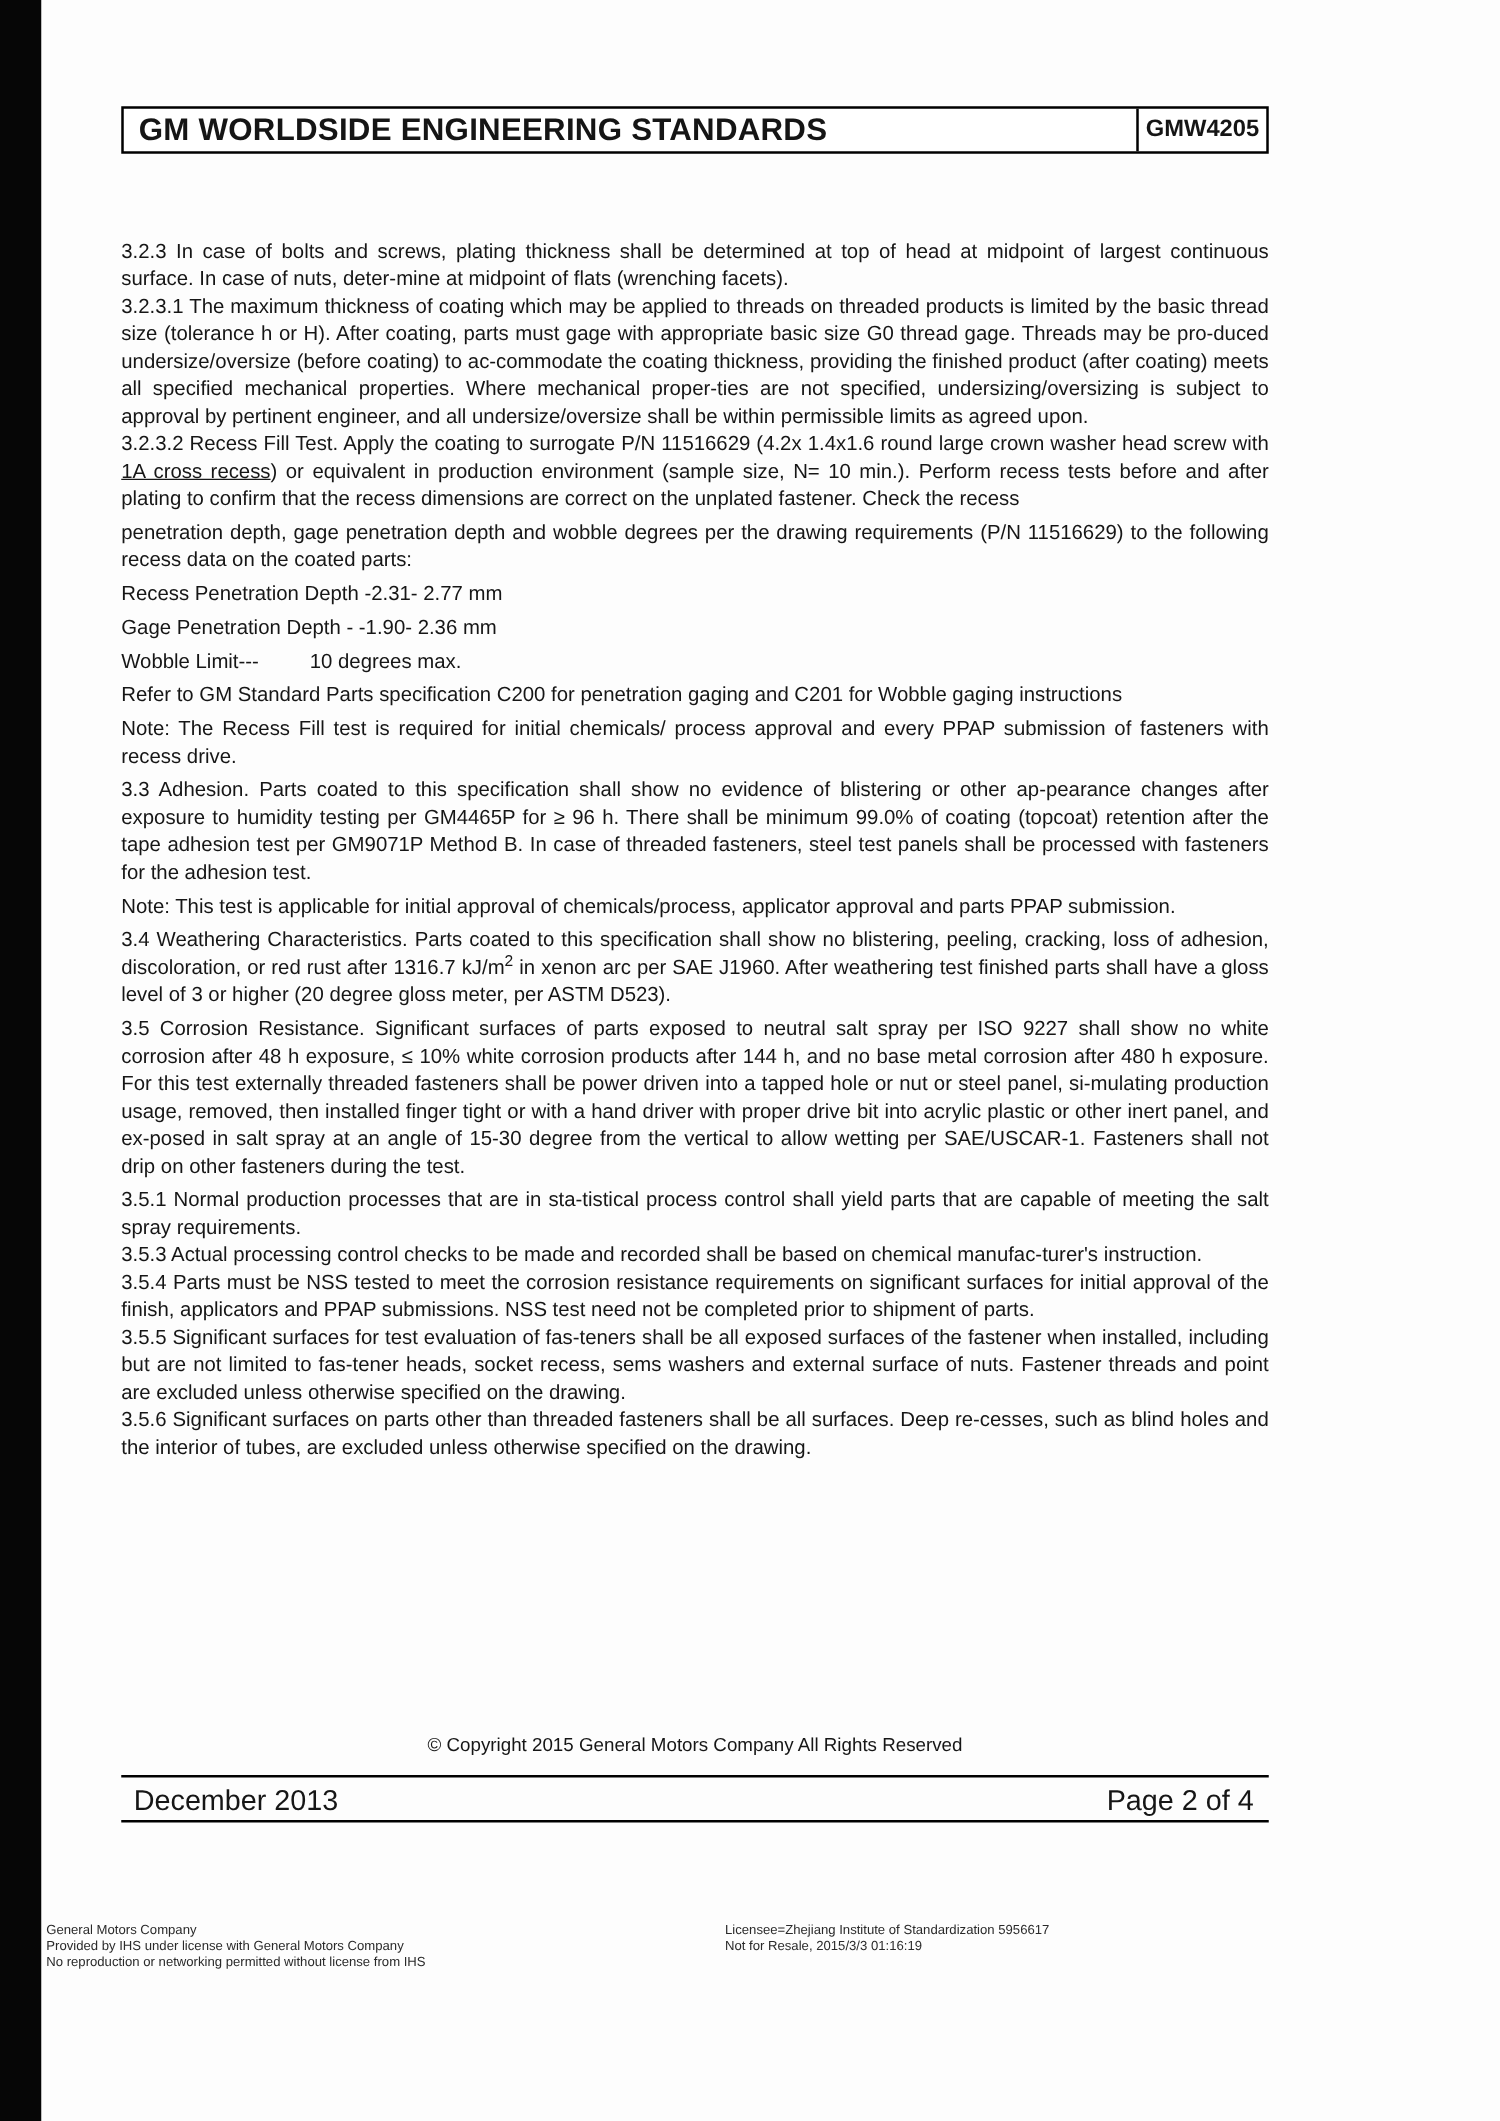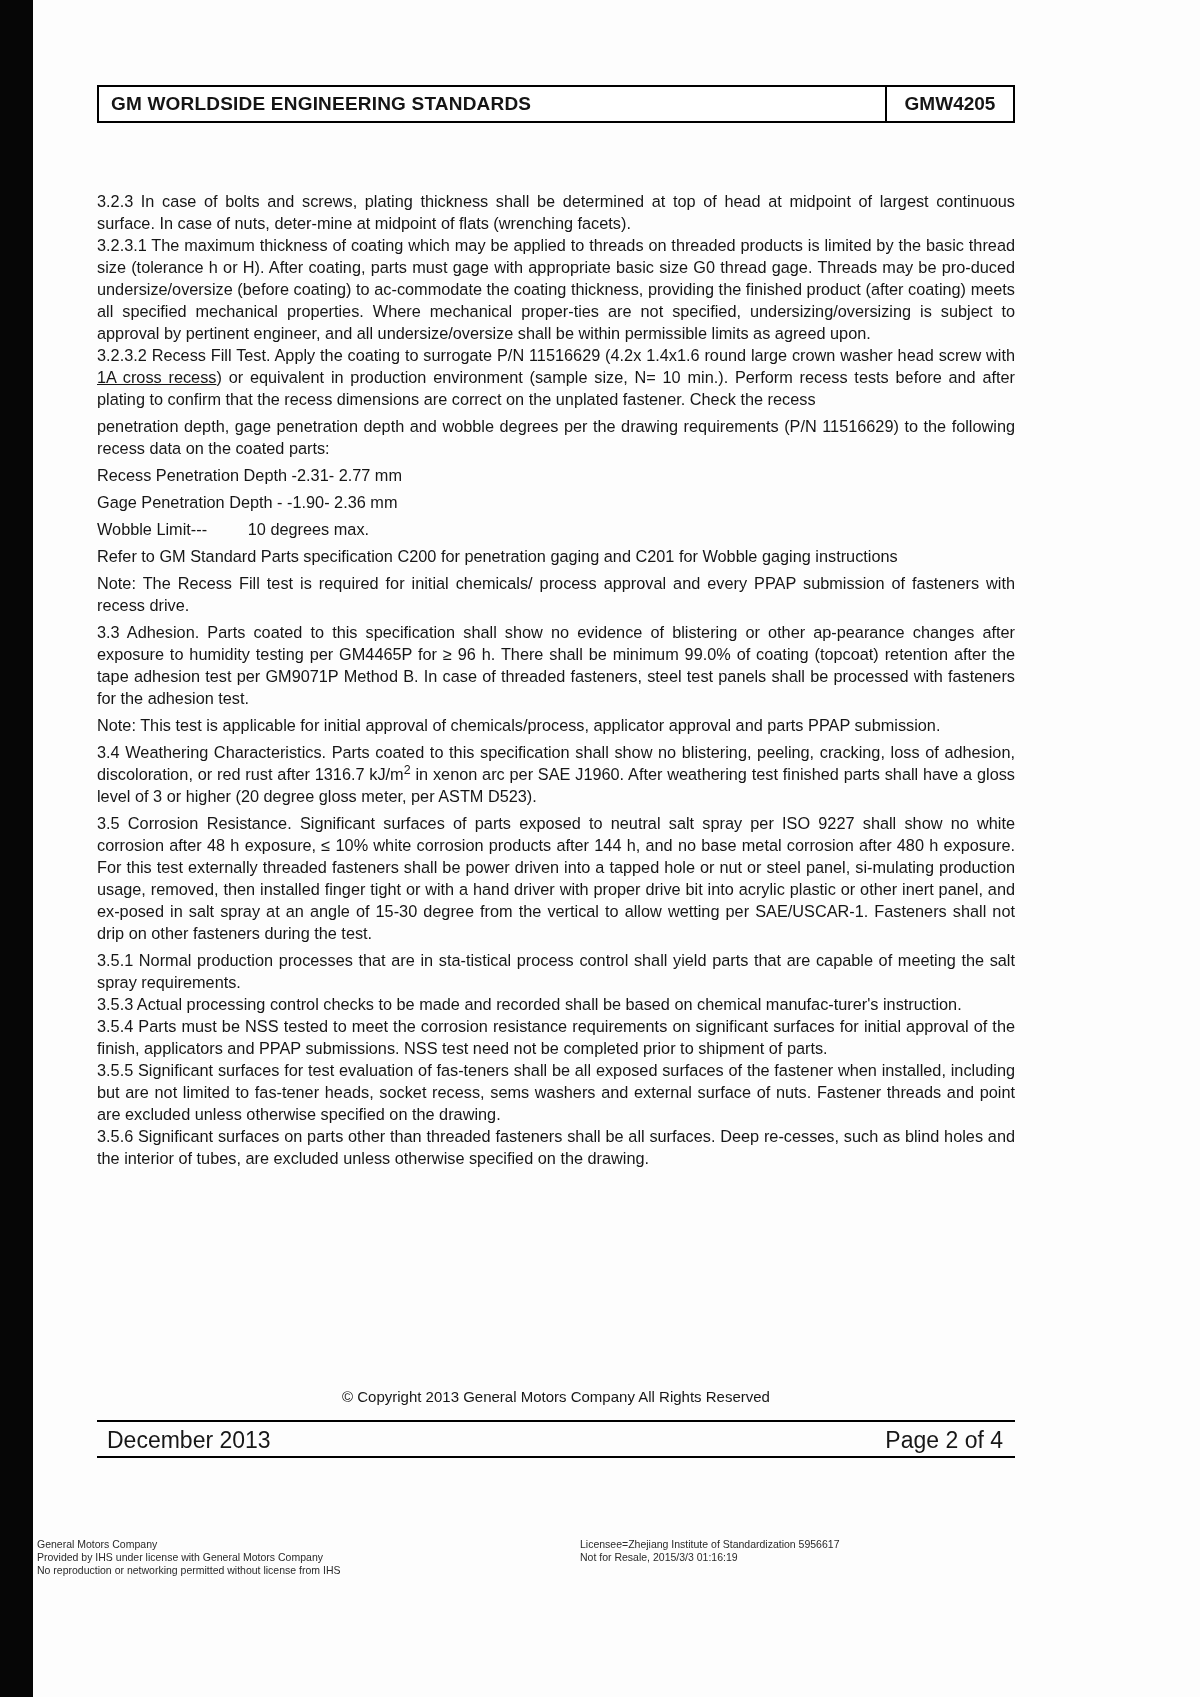--- a/index.html
+++ b/index.html
@@ -20,25 +20,25 @@
   .header-box {
     position: absolute; left: 97px; top: 85px;
     width: 918px; height: 38px;
     border: 2px solid #000;
     display: flex; align-items: stretch;
     background: #fff;
   }
   .header-title {
     flex: 1; display: flex; align-items: center;
     padding-left: 12px;
-    font-size: 19px; font-weight: bold; letter-spacing: 0.2px;
+    font-size: 25px; font-weight: bold; letter-spacing: 0.2px;
     white-space: nowrap; overflow: hidden;
   }
   .header-doc {
-    width: 128px; border-left: 2px solid #000;
+    width: 104px; border-left: 2px solid #000;
     display: flex; align-items: center; justify-content: center;
     font-size: 19px; font-weight: bold;
   }
   .doc-body {
     position: absolute; left: 97px; top: 190px;
     width: 918px;
     font-size: 16.3px; line-height: 22px;
     text-align: justify;
     color: #161616;
   }
@@ -98,21 +98,21 @@
     <p class="spaced"><span class="bold">Note:</span><span> This test is applicable for initial approval of chemicals/process, applicator approval and parts PPAP submission.</span></p>
     <p class="spaced"><span class="bold">3.4 Weathering Characteristics.</span><span> Parts coated to this specification shall show no blistering, peeling, cracking, loss of adhesion, discoloration, or red rust after 1316.7 kJ/m</span><sup>2</sup><span> in xenon arc per SAE J1960. After weathering test finished parts shall have a gloss level of 3 or higher (20 degree gloss meter, per ASTM D523).</span></p>
     <p class="spaced"><span class="bold">3.5 Corrosion Resistance.</span><span> Significant surfaces of parts exposed to neutral salt spray per ISO 9227 shall show no white corrosion after 48 h exposure, ≤ 10% white corrosion products after 144 h, and no base metal corrosion after 480 h exposure. For this test externally threaded fasteners shall be power driven into a tapped hole or nut or steel panel, si-mulating production usage, removed, then installed finger tight or with a hand driver with proper drive bit into acrylic plastic or other inert panel, and ex-posed in salt spray at an angle of 15-30 degree  from the vertical to allow wetting per SAE/USCAR-1. Fasteners shall not drip on other fasteners during the test.</span></p>
     <p class="spaced"><span class="bold">3.5.1</span><span> Normal production processes that are in sta-tistical process control shall yield parts that are capable of meeting the salt spray requirements.</span></p>
     <p><span class="bold">3.5.3</span><span> Actual processing control checks to be made and recorded shall be based on chemical manufac-turer's instruction.</span></p>
     <p><span class="bold">3.5.4</span><span> Parts must be NSS tested to meet the corrosion resistance requirements on significant surfaces for initial approval of the finish, applicators and PPAP submissions. NSS test need not be completed prior to shipment of parts.</span></p>
     <p><span class="bold">3.5.5</span><span> Significant surfaces for test evaluation of fas-teners shall be all exposed surfaces of the fastener when installed, including but are not limited to fas-tener heads, socket recess, sems washers and external surface of nuts. Fastener threads and point are excluded unless otherwise specified on the drawing.</span></p>
     <p><span class="bold">3.5.6</span><span> Significant surfaces on parts other than threaded fasteners shall be all surfaces.  Deep re-cesses, such as blind holes and the interior of tubes, are excluded unless otherwise specified on the drawing.</span></p>
   </div>
 
-<div class="copyright">© Copyright 2013 General Motors Company All Rights Reserved</div>
+<div class="copyright">© Copyright 2015 General Motors Company All Rights Reserved</div>
 
 <div class="footer-rule-top"></div>
 <div class="footer-row">
   <span>December 2013</span>
   <span>Page 2 of 4</span>
 </div>
 <div class="footer-rule-bottom"></div>
 
 <div class="fineprint-left">
   <div>General Motors Company</div>

